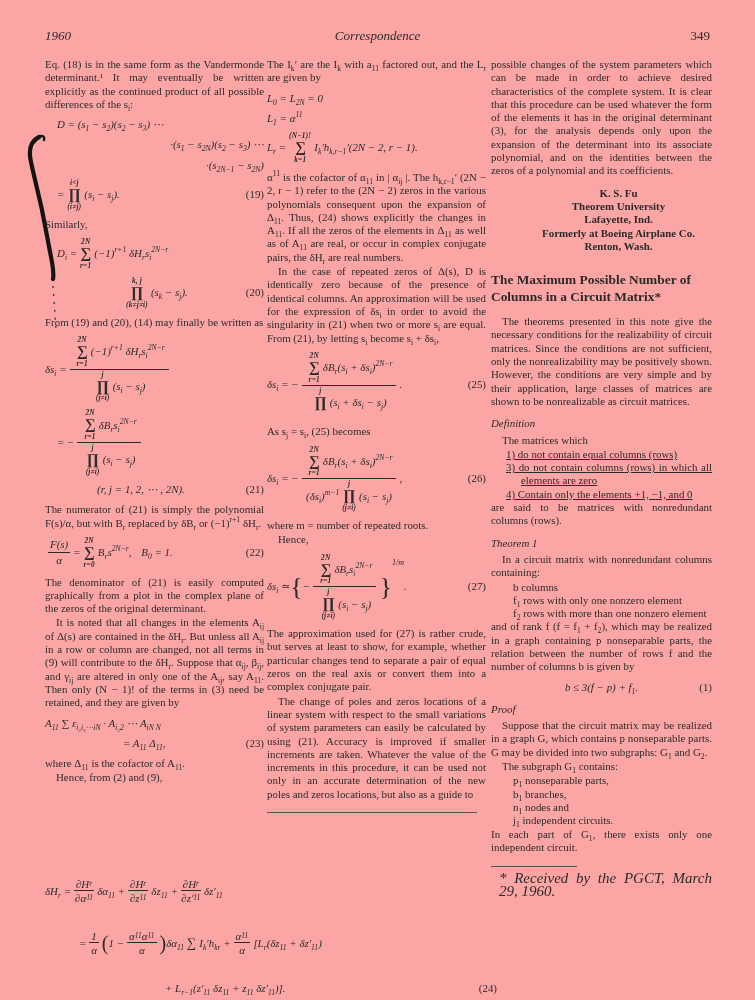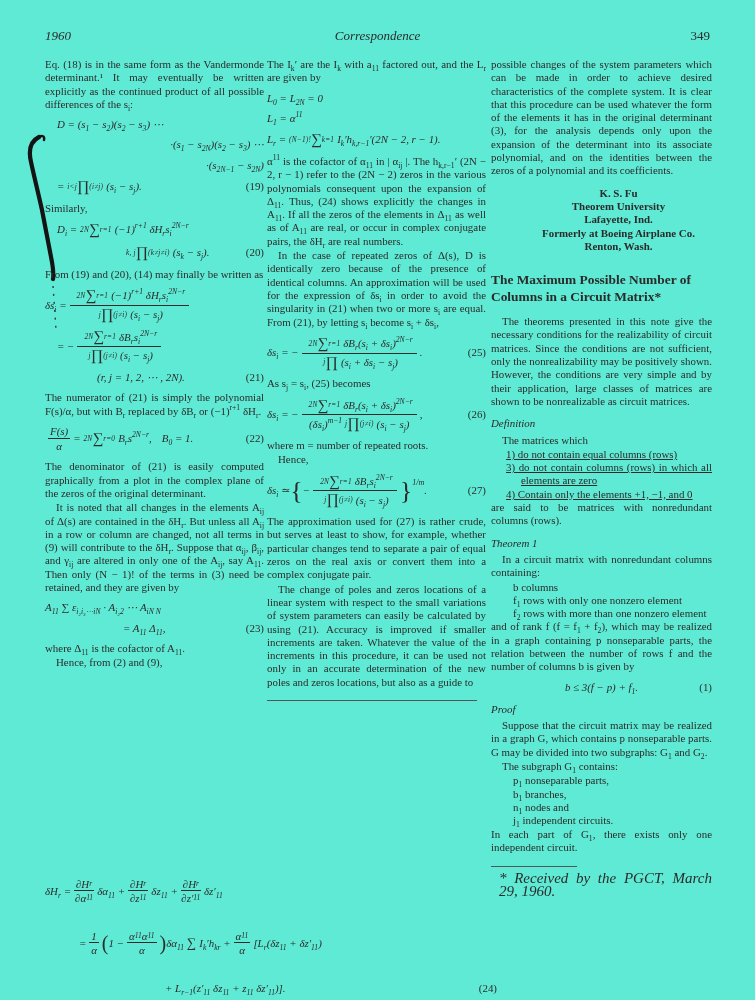--- a/index.html
+++ b/index.html
@@ -1,19 +1,19 @@
 <!DOCTYPE html>
 <html><head>
 <meta charset="utf-8">
 <style>
   * { margin:0; padding:0; box-sizing:border-box; }
   html,body { background:#ddd; }
   .page {
     position:relative; width:755px; height:1000px; margin:0 auto;
-    background:#5eead4; color:#2b2b2b; overflow:hidden;
+    background:#fca5a5; color:#2b2b2b; overflow:hidden;
     font-family:"Liberation Serif","DejaVu Serif",serif;
   }
   .hdr { position:absolute; top:28px; left:45px; right:45px; display:flex; font-size:13px; }
   .hdr .year  { font-style:italic; width:180px; }
   .hdr .jt    { font-style:italic; flex:1; text-align:center; }
   .hdr .pn    { width:180px; text-align:right; }
 
   .col { position:absolute; top:58px; font-size:10.9px; line-height:13.3px; text-align:justify; }
   #col1 { left:45px;  width:219px; }
   #col2 { left:267px; width:219px; }
@@ -24,21 +24,21 @@
 
   
   .eqblock { margin:6px 0 7px 0; }
   .eqline { display:flex; align-items:center; margin:7px 0; font-style:italic; white-space:nowrap; }
   .eqnum { margin-left:auto; font-style:normal; padding-left:4px; }
   .eqcenter { position:relative; justify-content:center; }
   .eqcenter .eqnum { position:absolute; right:0; margin-left:0; }
   .in1 { margin-left:12px; } .in2 { margin-left:40px;justify-content:flex-end; } .in3 { margin-left:78px; } .in5 { margin-left:52px; }
   sup, sub { font-size:0.70em; line-height:0; }
 
-  .bigop { display:inline-flex; flex-direction:row; align-items:center; line-height:1; margin:0 3px; font-style:italic; }
+  .bigop { display:inline-flex; flex-direction:column; align-items:center; line-height:1; margin:0 3px; font-style:italic;font-weight:bold; }
   .bigop .lim { font-size:7.3px; letter-spacing:0.2px; min-height:8px; }
   .bigop .sym { font-size:15px; font-style:normal; line-height:1.05; }
   .inlsum { font-size:13px; font-style:normal; margin:0 3px; }
 
   .frac { display:inline-flex; flex-direction:column; align-items:center; vertical-align:middle; margin:0 3px; font-style:italic; }
   .frac > .num { border-bottom:1px solid #2b2b2b; padding:0 4px 1px 4px; display:flex; align-items:center; justify-content:center; }
   .frac > .den { padding-top:1px; display:flex; align-items:center; justify-content:center; }
   .sfrac > .num { padding:0 2px 0 2px; }
 
   .delim { font-size:26px; font-weight:400; font-style:normal; line-height:1; }

